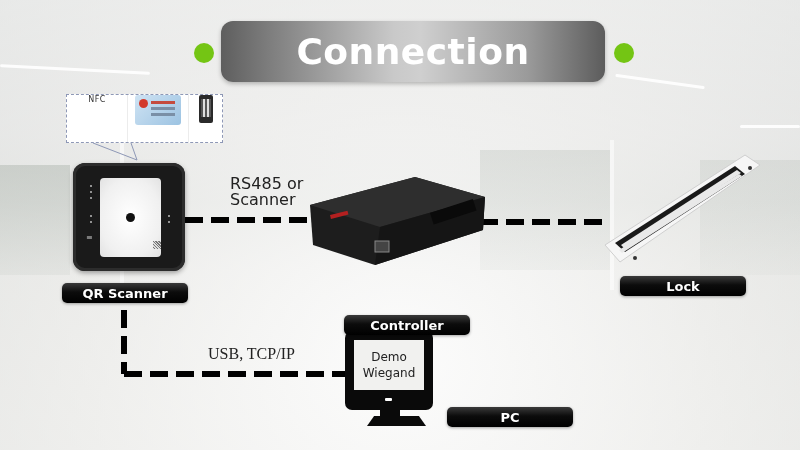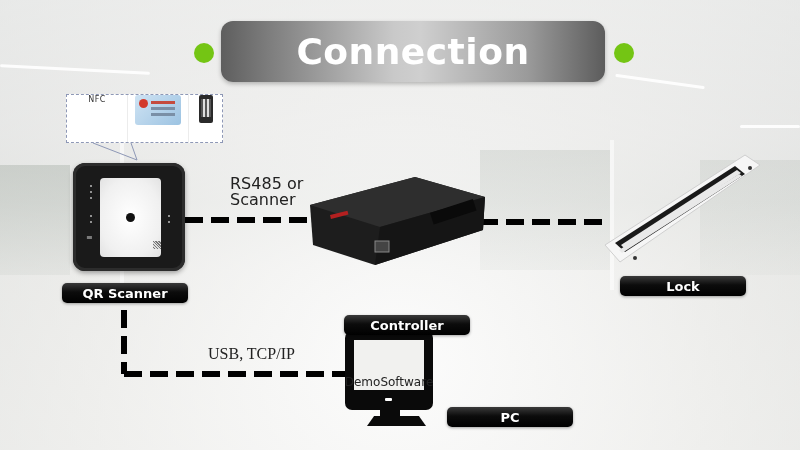--- a/index.html
+++ b/index.html
@@ -79,21 +79,21 @@
     
     .conn-label { position: absolute; color: #222; font-size: 16px; line-height: 16px; font-family: "DejaVu Sans", sans-serif; }
 
     
     .monitor {
       position: absolute; left: 345px; top: 331px; width: 88px; height: 79px;
       background: #0a0a0a; border-radius: 7px;
     }
     .monitor-screen {
       position: absolute; left: 9px; top: 9px; width: 70px; height: 50px; background: #f1f1ef;
-      display: flex; flex-direction: row; align-items: flex-end; justify-content: center;
+      display: flex; flex-direction: column; align-items: center; justify-content: center;
     }
     .monitor-text { font-size: 12px; color: #222; line-height: 16px; text-align: center; }
     .monitor-led { position: absolute; left: 40px; top: 67px; width: 7px; height: 3px; background: #fff; border-radius: 1px; }
     .monitor-neck { position: absolute; left: 380px; top: 409px; width: 20px; height: 9px; background: #0a0a0a; }
     .monitor-base { position: absolute; left: 367px; top: 416px; width: 59px; height: 10px; background: #0a0a0a; clip-path: polygon(12% 0, 88% 0, 100% 100%, 0 100%); }
 
     svg.wires { position: absolute; left: 0; top: 0; }
   </style>
 </head>
 <body>
@@ -178,21 +178,21 @@
   <div>RS485 or</div>
   <div>Scanner</div>
 </div>
 <div class="conn-label" style="left:208px;top:346px;font-family:Liberation Serif, serif;">
   <span>USB, TCP/IP</span>
 </div>
 
 <div class="monitor">
   <div class="monitor-screen">
     <div class="monitor-text">Demo</div>
-    <div class="monitor-text">Software</div>
+    <div class="monitor-text">Wiegand</div>
   </div>
   <div class="monitor-led"></div>
 </div>
 <div class="monitor-neck"></div>
 <div class="monitor-base"></div>
 
 <div class="label-box" style="left:62px;top:283px;width:126px;">
   <span class="label-text">QR Scanner</span>
 </div>
 <div class="label-box" style="left:344px;top:284px;width:126px;margin-top:31px;">

